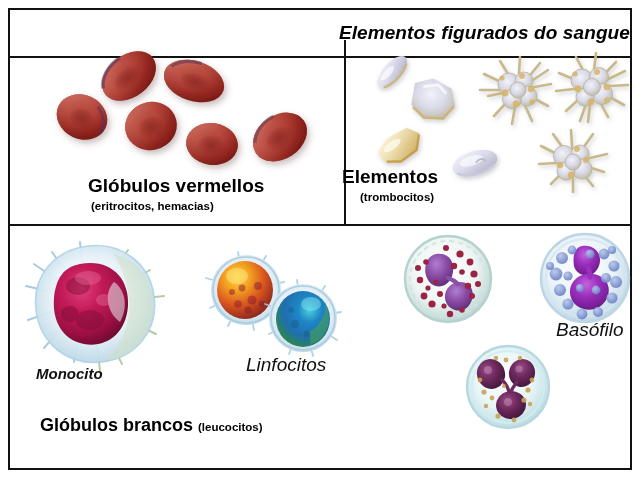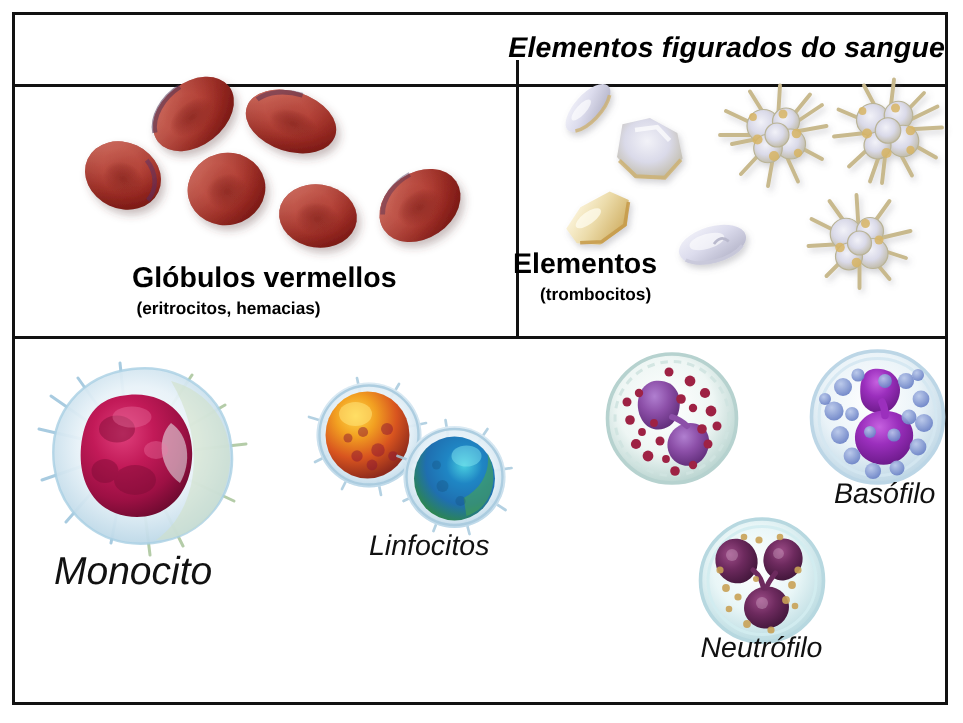--- a/index.html
+++ b/index.html
@@ -104,21 +104,21 @@
 
   #rbc-title { left: 52px; top: 136px; font-size: 19px; }
   #rbc-sub   { left: 55px; top: 160px; font-size: 11.5px; }
 
   #plt-title { left: 22px; top: 127px; font-size: 19px; }
   #plt-sub   { left: 40px; top: 151px; font-size: 11.5px; }
 
   #wbc-title-wrap { left: 30px; top: 190px; font-size: 18px; }
   #wbc-title-wrap .label-sub { font-size: 11.5px; margin-left: 5px; }
 
-  #lbl-monocito   { left: 26px;  top: 139px; font-size: 26px; }
+  #lbl-monocito   { left: 26px;  top: 139px; font-size: 15px; font-weight: bold; }
   #lbl-linfocitos { left: 212px; top: 128px; font-size: 19px; margin-left: 24px; }
   #lbl-eosinofilo { left: 393px; top: 93px;  font-size: 19px; }
   #lbl-basofilo   { left: 529px; top: 93px;  font-size: 19px; margin-left: 17px; }
   #lbl-neutrofilo { left: 457px; top: 196px; font-size: 19px; }
 
   .cell-art { position: absolute; }
   svg { display: block; overflow: visible; }
 </style>
 </head>
 <body>
@@ -637,16 +637,16 @@
             <circle cx="24" cy="64" r="2.2"></circle>
           <circle cx="68" cy="62" r="2.2"></circle>
             <circle cx="42" cy="44" r="2"></circle>
         </g>
       </svg>
     </div>
 
     <div id="lbl-monocito" class="label-italic">Monocito</div>
     <div id="lbl-linfocitos" class="label-italic">Linfocitos</div>
     <div id="lbl-basofilo" class="label-italic">Basófilo</div>
-    <div id="lbl-neutrofilo" class="label-italic">Neutrófilo</div>
-
+
+    <div id="wbc-title-wrap" class="label-bold"><span>Glóbulos brancos</span><span class="label-sub">(leucocitos)</span></div>
   </div>
 </div>
 
 </body></html>

